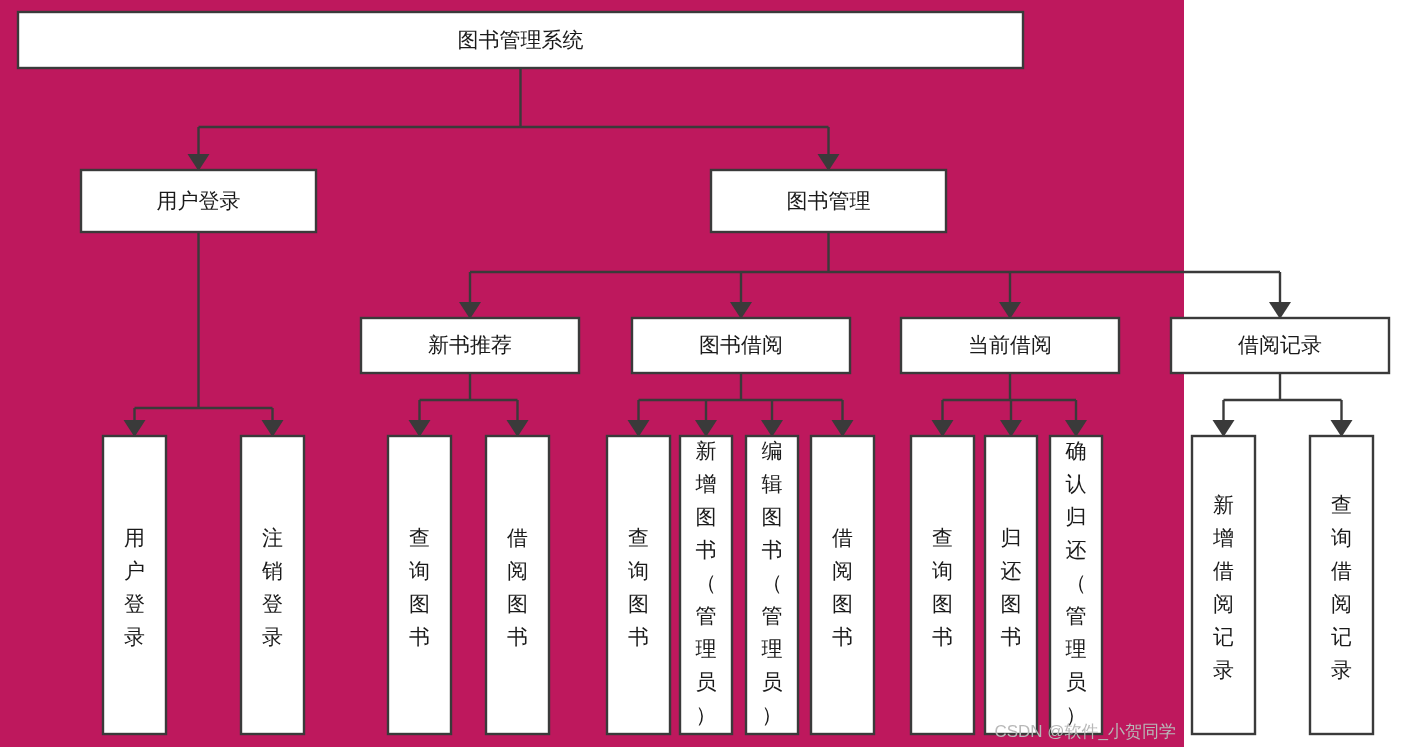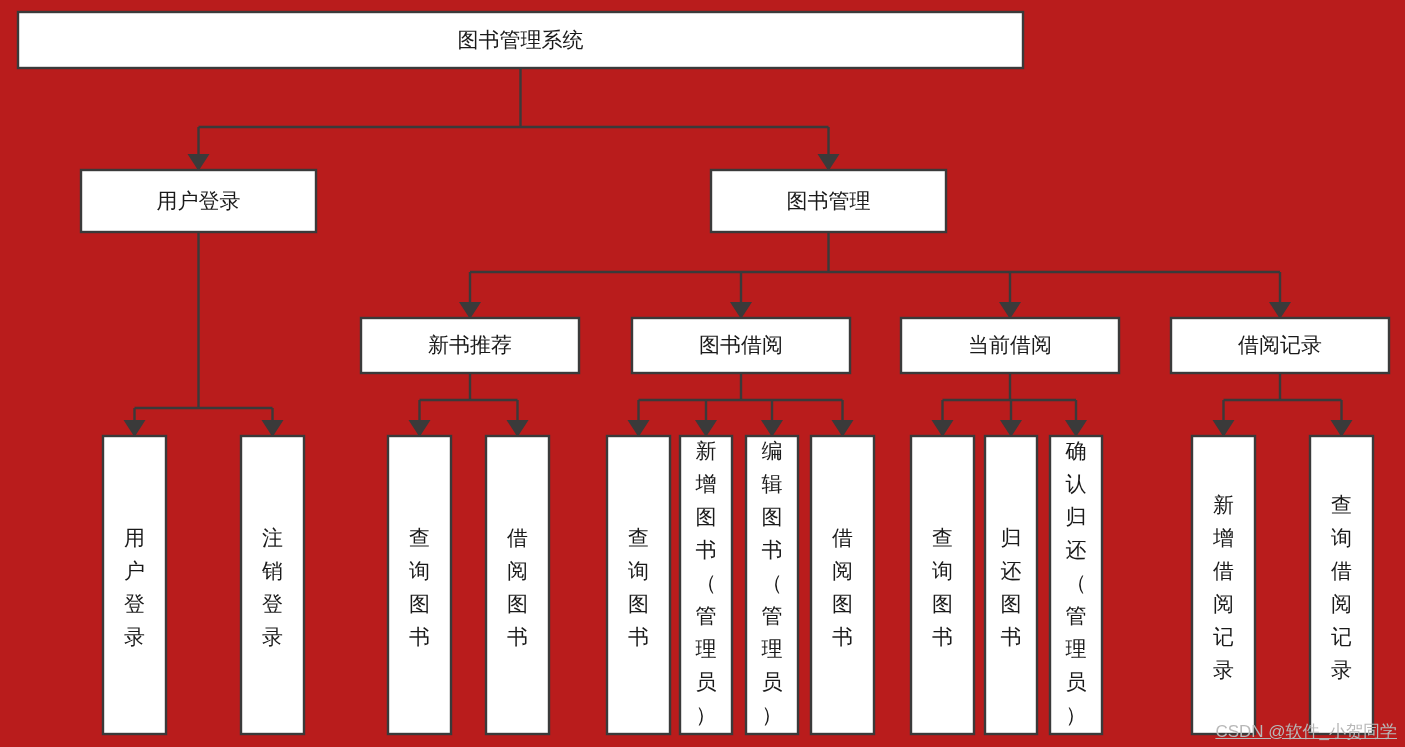--- a/index.html
+++ b/index.html
@@ -9,23 +9,24 @@
     background: #ffffff;
   }
   body {
     width: 1405px;
     height: 747px;
     font-family: "Liberation Sans", "DejaVu Sans", sans-serif;
     overflow: hidden;
   }
   #diagram-root {
     position: relative;
-    width: 1405px;
+    width: 1141px;
     height: 747px;
-    background: #b91c1c;
+    background: #be185d;
+    padding-left: 43px;
   }
   svg#flow-svg {
     position: absolute;
     top: 0;
     left: 0;
     width: 1405px;
     height: 747px;
     display: block;
   }
   .node-box {
@@ -57,21 +58,20 @@
   }
   .watermark {
     position: absolute;
     right: 8px;
     bottom: 4px;
     font-family: "Liberation Sans", "DejaVu Sans", sans-serif;
     font-size: 17px;
     color: #b8b8b8;
     white-space: nowrap;
     user-select: none;
-    text-decoration: underline;
   }
 </style>
 </head>
 <body>
 
 <div id="diagram-root">
   <svg id="flow-svg" viewBox="0 0 1405 747" xmlns="http://www.w3.org/2000/svg">
     <g id="connectors-layer">
         <path d="M 520.5 68 L 520.5 127" class="connector"></path>
         <path d="M 198.5 127 L 828.5 127" class="connector"></path>

